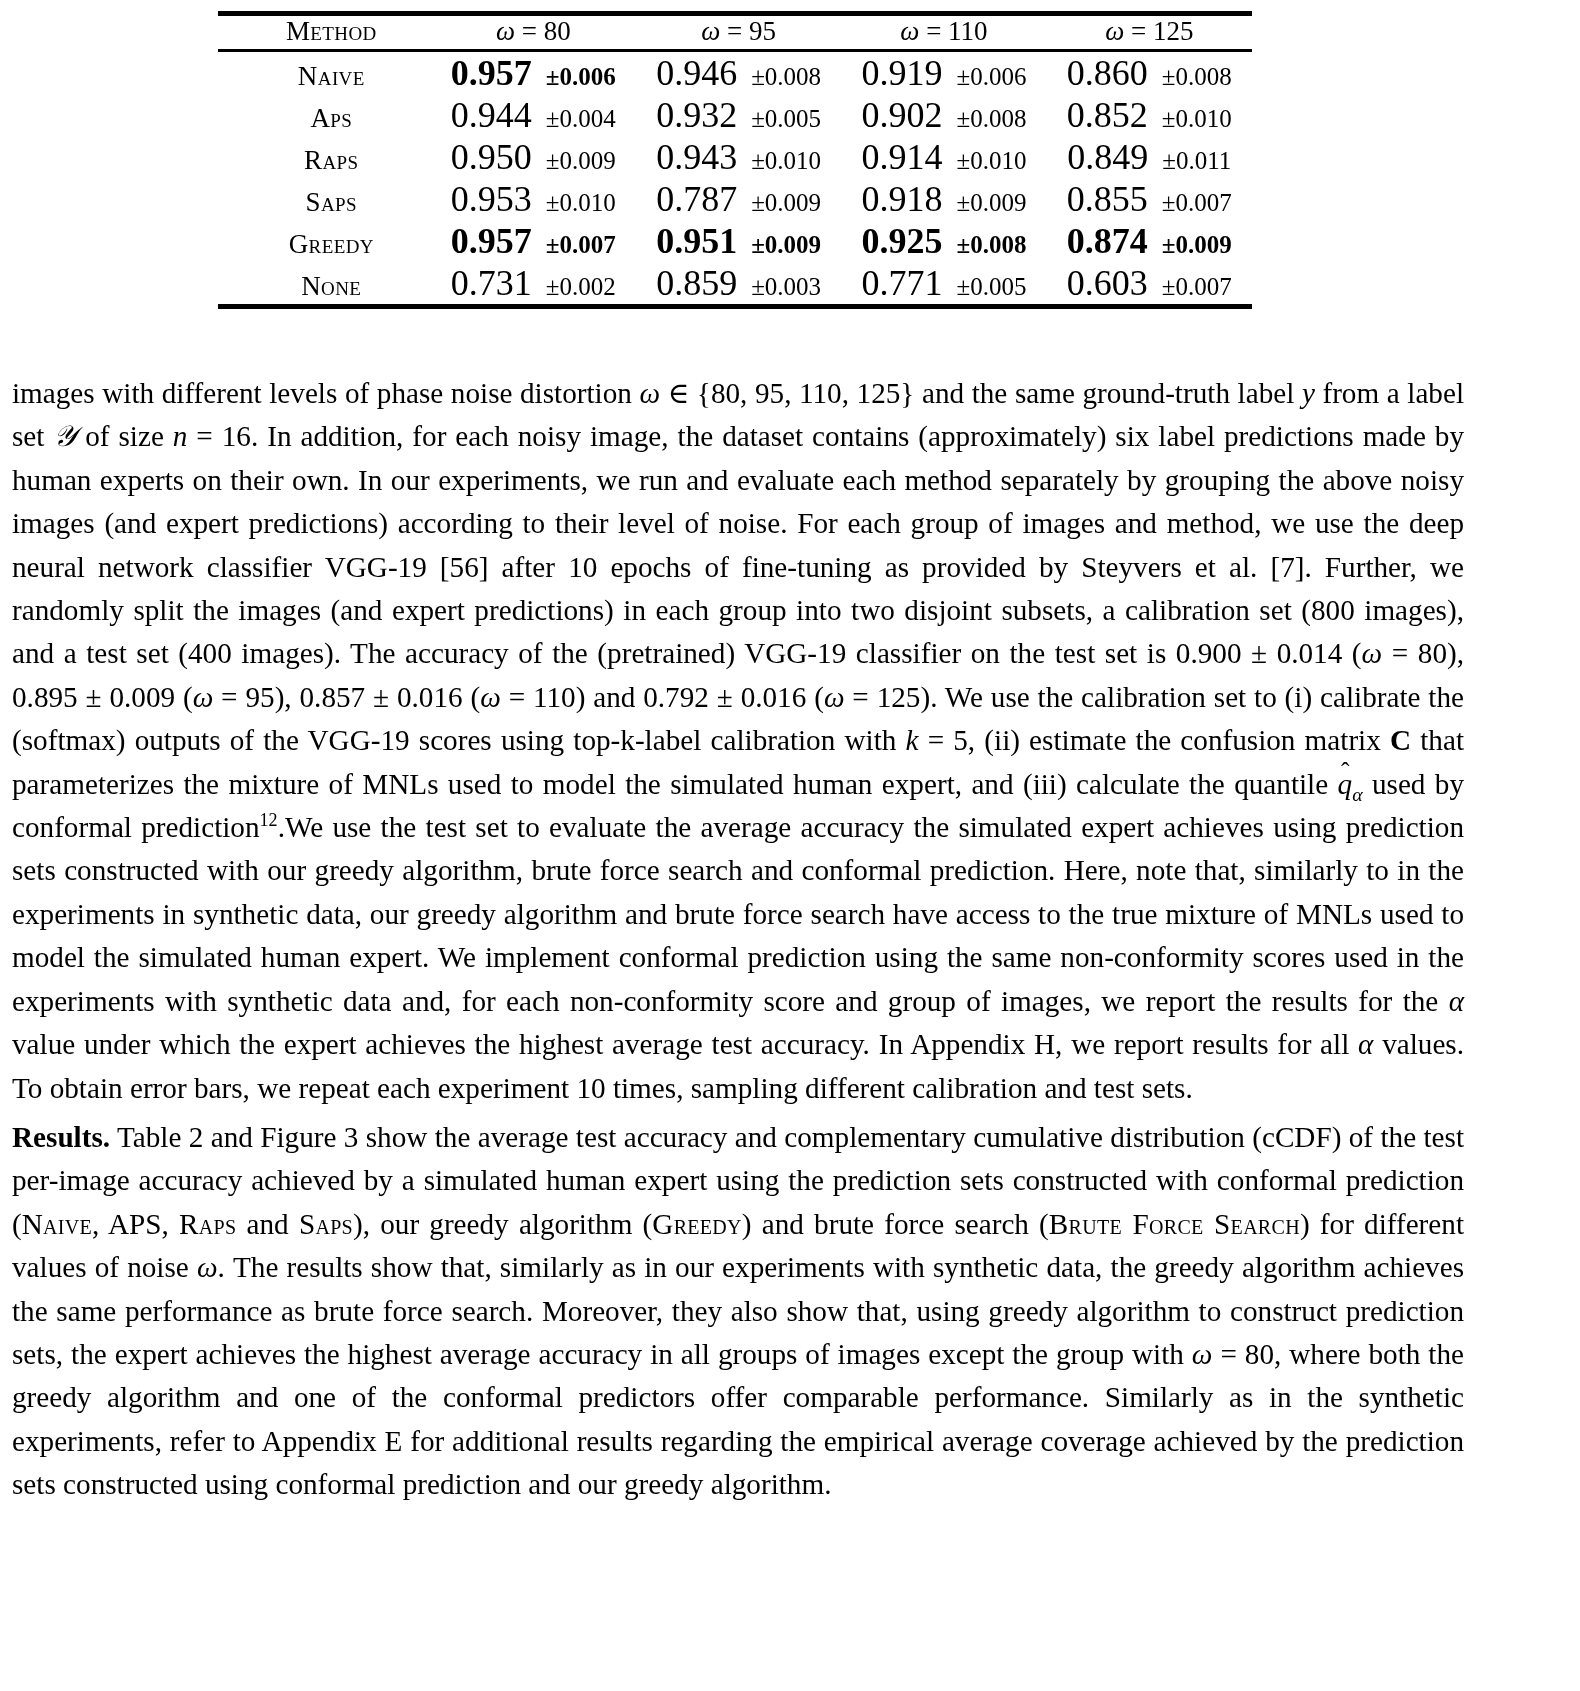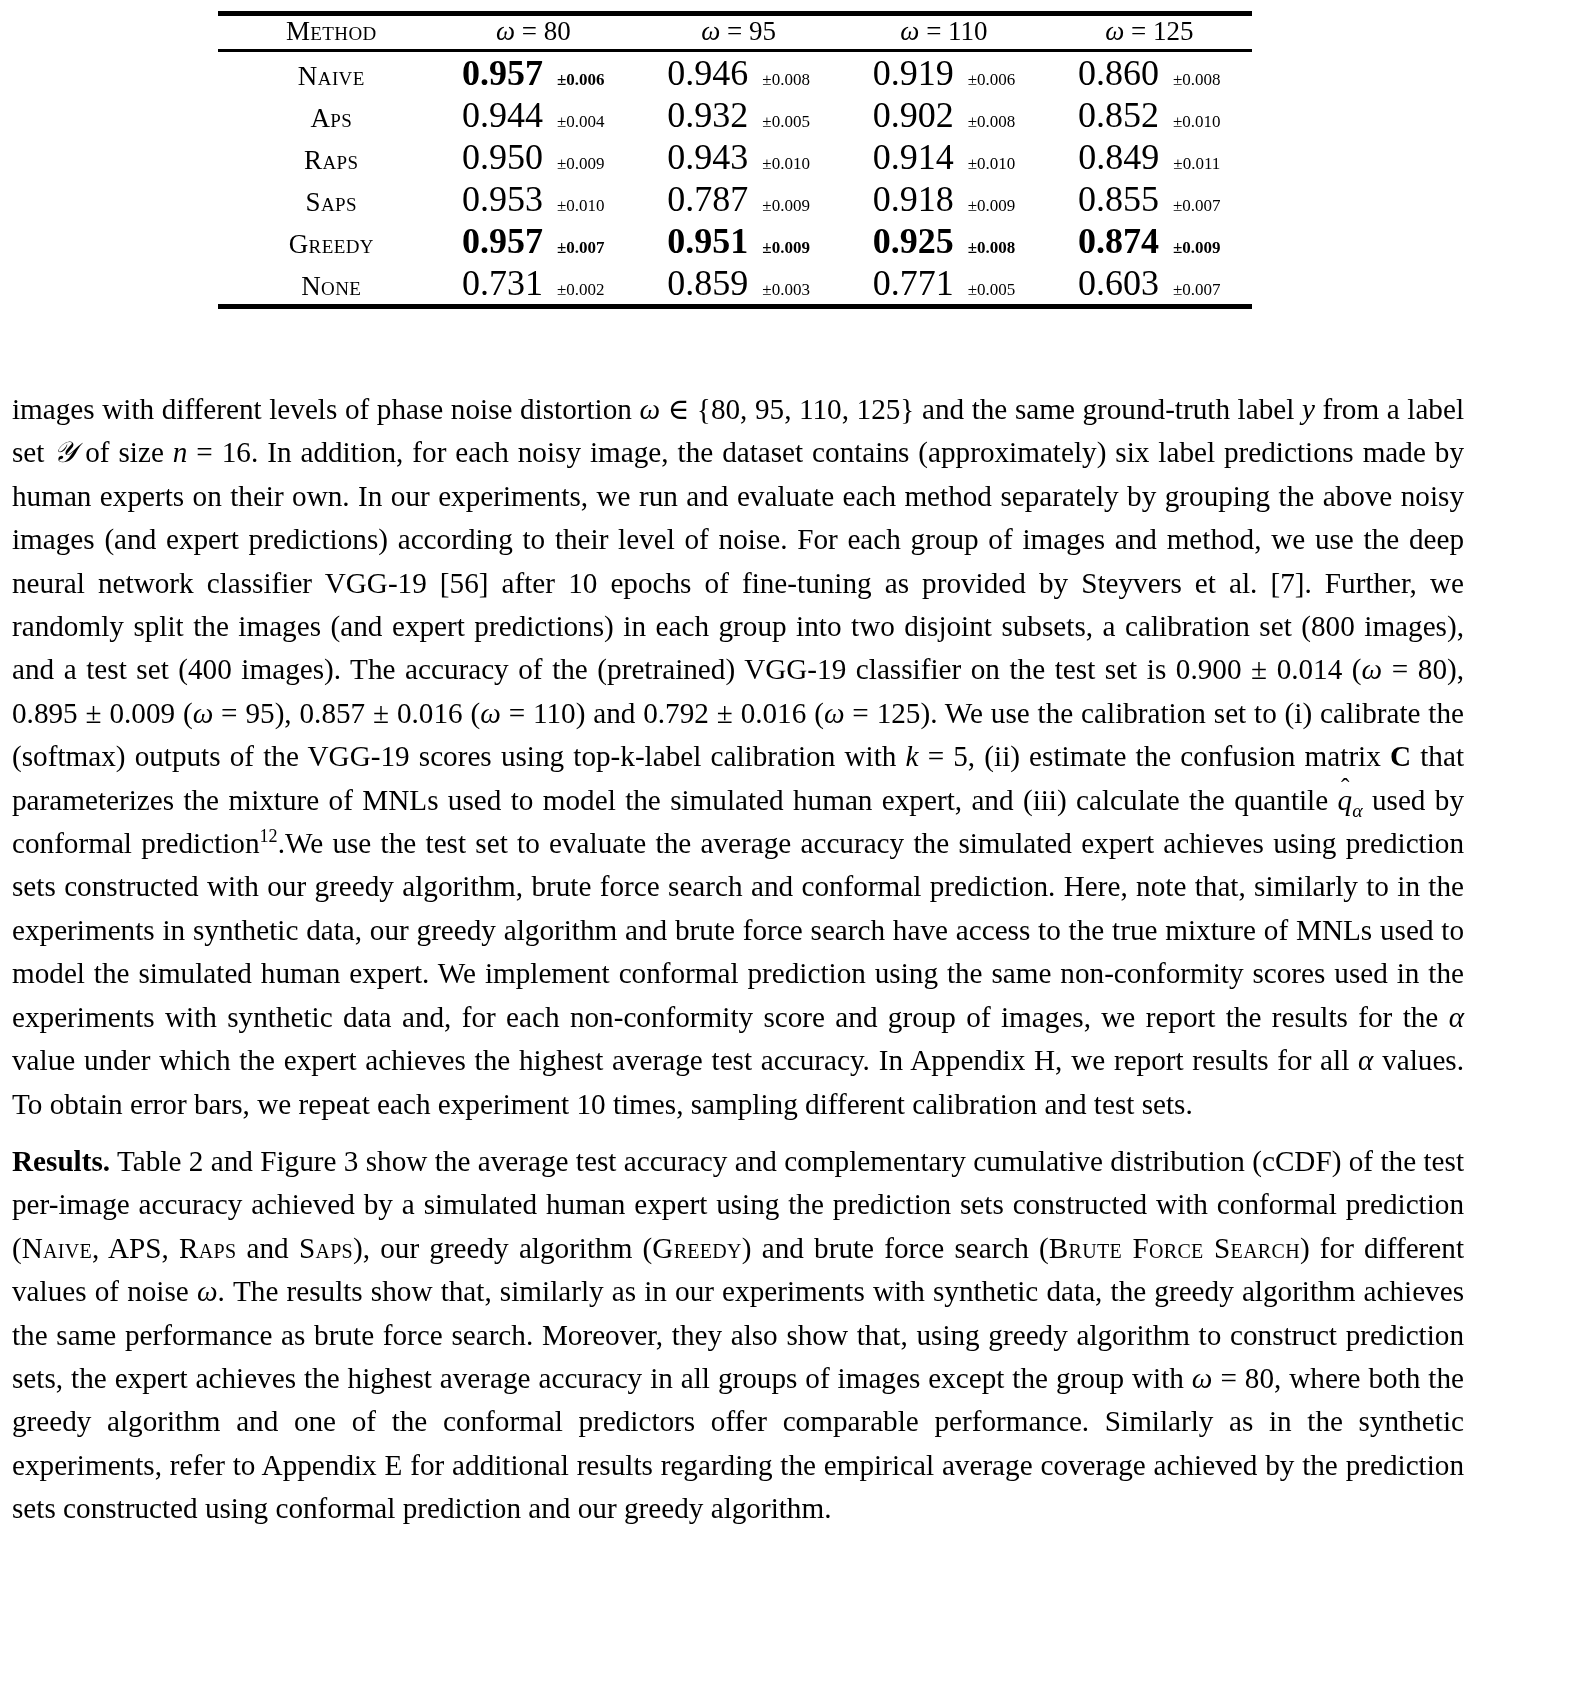--- a/index.html
+++ b/index.html
@@ -61,48 +61,48 @@
     text-align: left;
     padding-left: 14px !important;
     white-space: nowrap;
   }
   .body-row td {
     padding: 9px 0 9px 0;
     white-space: nowrap;
   }
   .val { font-size: 36px; }
   .err {
-    font-size: 17px;
+    font-size: 25px;
     margin-left: 14px;
     letter-spacing: 0;
   }
   .b { font-weight: bold; }
   .math-i { font-style: italic; font-family: "Liberation Serif", serif; }
 
   
   col.c-method { width: 20.5%; }
   col.c-w { width: 19.8%; }
 
   
   .body-text {
     position: absolute;
     left: 12px;
-    top: 388px;
+    top: 372px;
     width: 1452px;
     font-size: 29.2px;
     line-height: 43.4px;
     text-align: justify;
     text-justify: inter-word;
   }
   .body-text p {
     margin: 0 0 0 0;
     text-indent: 0;
   }
   .body-text p + p {
-    margin-top: 14px;
+    margin-top: 6px;
   }
   .mi { font-style: italic; }
   .bf { font-weight: bold; }
   .bfup { font-weight: bold; font-style: normal; }
   .scaps { font-variant: small-caps; letter-spacing: 0.3px; }
   sup.fn { font-size: 0.62em; vertical-align: super; line-height: 0; }
   .qhat {
     position: relative;
     display: inline-block;
     font-style: italic;

